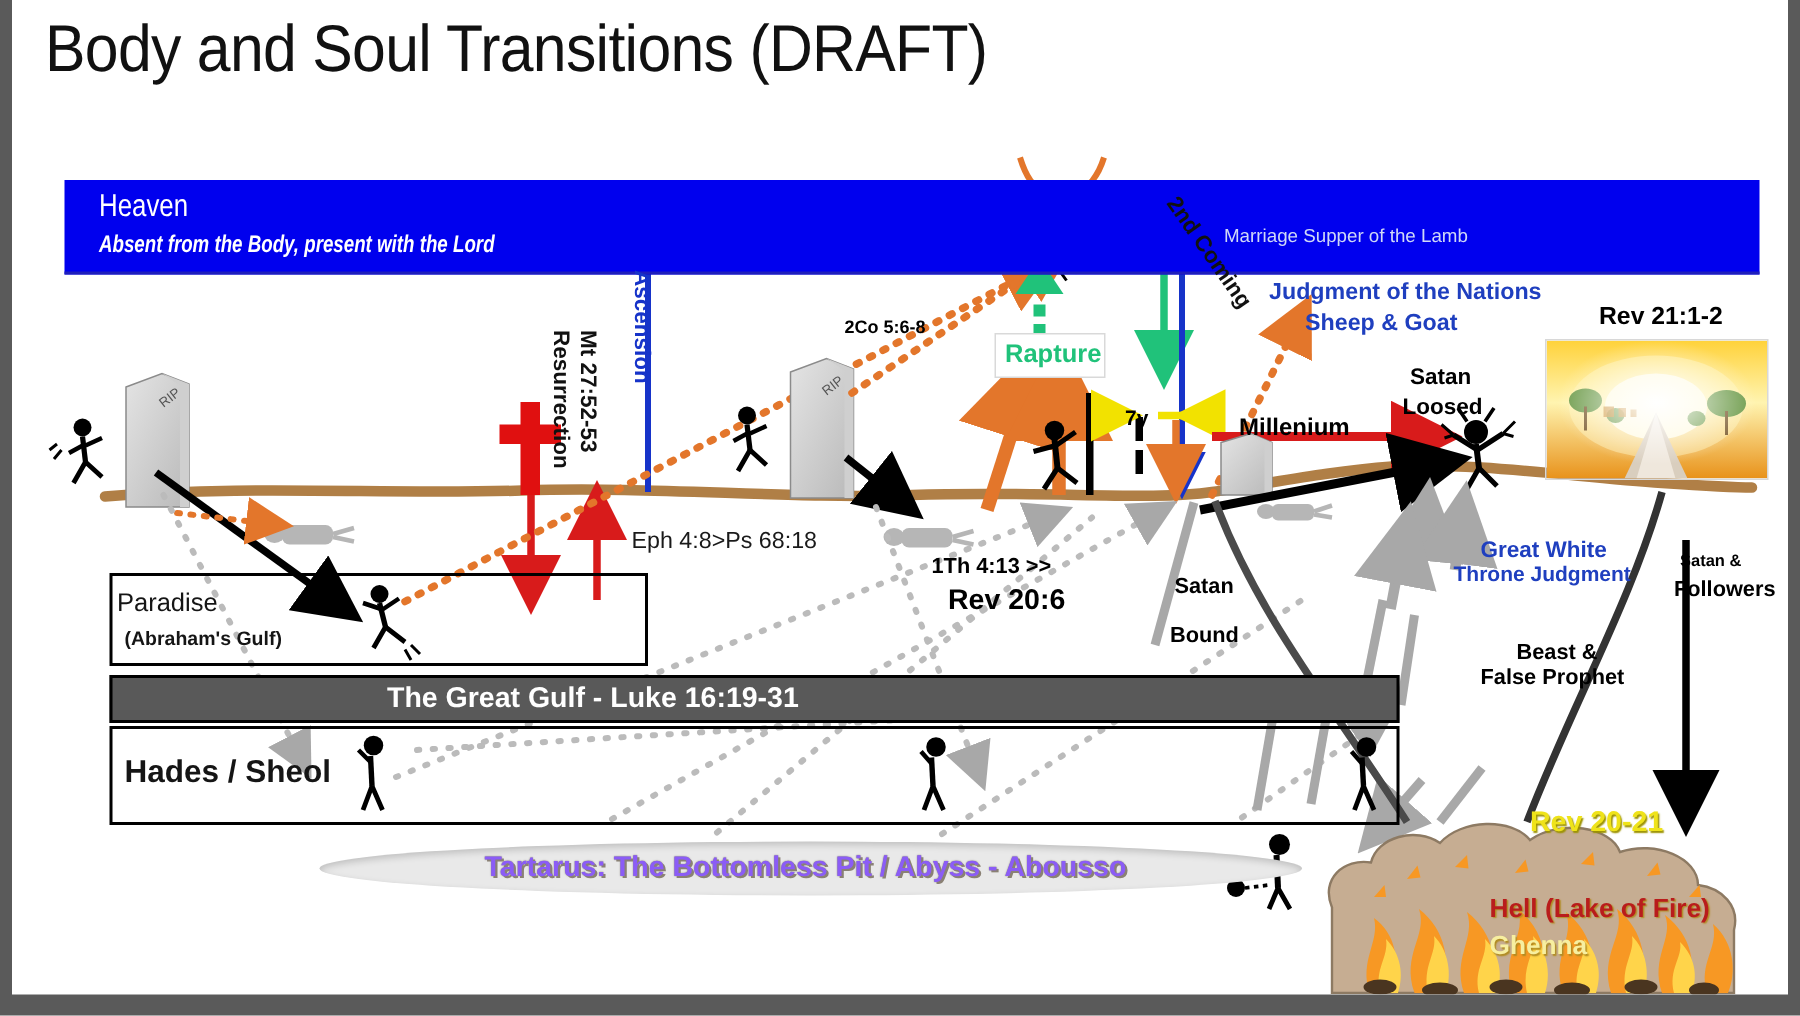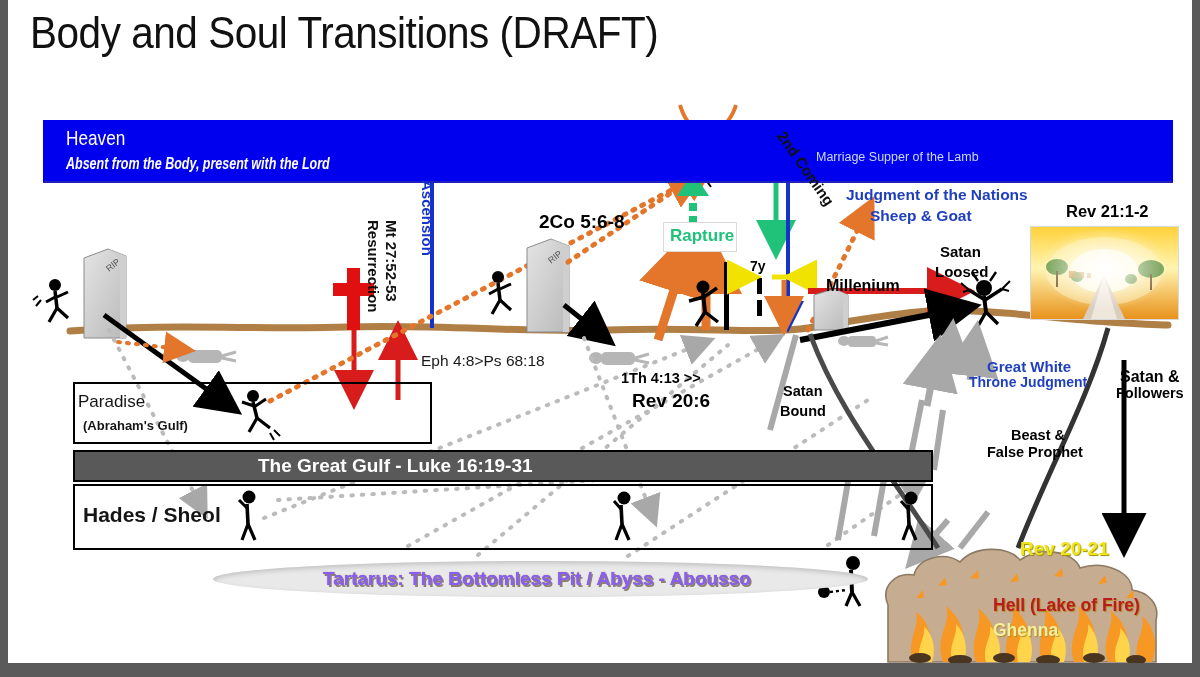--- a/index.html
+++ b/index.html
@@ -91,41 +91,41 @@
     white-space:nowrap;
     font-family:"Liberation Sans Narrow","Liberation Sans",sans-serif;
   }
 
   
   #judgment-seat{left:612px;top:82px;font-size:14.5px;}
   #judgment-seat b{font-weight:bold;}
   #jon-1{left:838px;top:186px;font-size:15.5px;}
   #jon-2{left:862px;top:207px;font-size:15.5px;}
   #rev21{left:1058px;top:202px;font-size:16.5px;}
-  #twoco{left:531px;top:211px;font-size:19px;}
+  #twoco{left:555px;top:211px;font-size:12px;}
   #rapture-box{
     left:655px;top:222px;width:72px;height:28px;
     border:1px solid #d9d9d9;background:#ffffff;
   }
   #rapture-label{left:662px;top:226px;font-size:17px;font-weight:bold;color:#20C27A;}
   #eph{left:413px;top:352px;font-size:15.5px;font-weight:normal;color:#1a1a1a;}
   #oneth-1{left:613px;top:370px;font-size:14.5px;}
   #oneth-2{left:624px;top:390px;font-size:19px;}
   #satan-bound-1{left:775px;top:383px;font-size:14.5px;}
-  #satan-bound-2{left:772px;top:403px;font-size:14.5px;}
+  #satan-bound-2{left:772px;top:416px;font-size:14.5px;}
   #millenium{left:818px;top:277px;font-size:16px;}
   #satan-loosed-1{left:932px;top:243px;font-size:15px;}
   #satan-loosed-2{left:927px;top:263px;font-size:15px;}
   #gwt-1{left:979px;top:358px;font-size:15px;text-align:center;}
   #gwt-2{left:961px;top:374px;font-size:14px;}
-  #satfol-1{left:1112px;top:368px;font-size:16px;}
+  #satfol-1{left:1112px;top:368px;font-size:11px;}
   #satfol-2{left:1108px;top:385px;font-size:14.5px;}
   #beast-1{left:1003px;top:427px;font-size:14.5px;}
   #beast-2{left:979px;top:444px;font-size:14.5px;}
-  #sevenY{left:742px;top:258px;font-size:14px;}
+  #sevenY{left:742px;top:270px;font-size:14px;}
   #rev2021{left:1012px;top:538px;font-size:19px;font-weight:bold;color:#EFE31A;
            text-shadow:1px 1px 1px #9c9200;}
   #hell-1{left:985px;top:595px;font-size:17.5px;font-weight:bold;color:#b91c1c;
           text-shadow:1px 1px 1px #b08b20;}
   #hell-2{left:985px;top:620px;font-size:17.5px;font-weight:bold;color:#F7EFA0;
           text-shadow:1px 1px 1px #b08b20;}
 
   
   .vert{
     transform-origin:left top;

